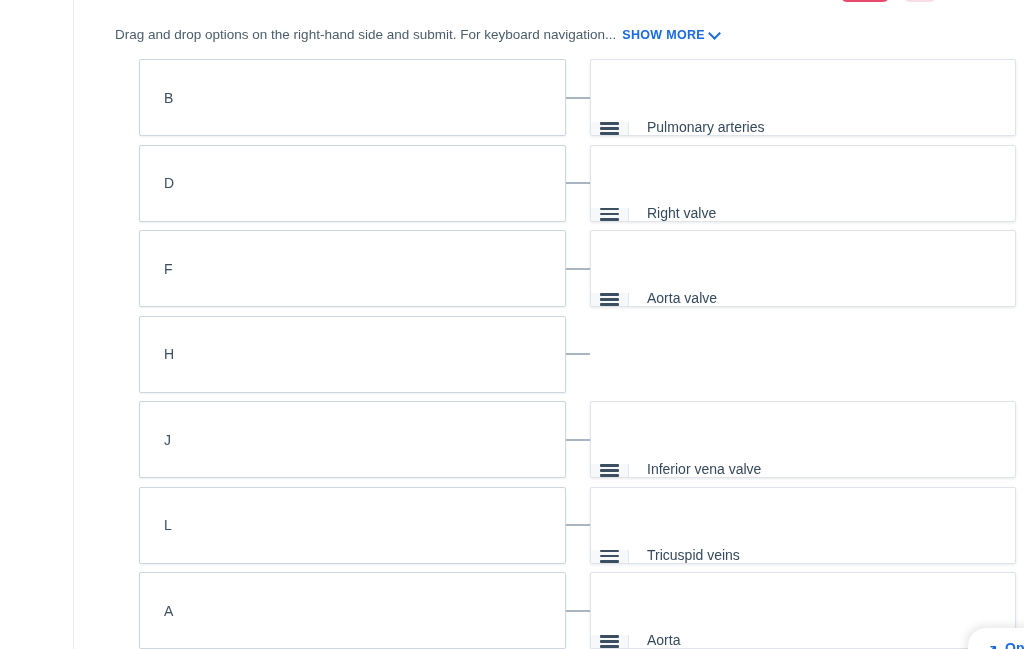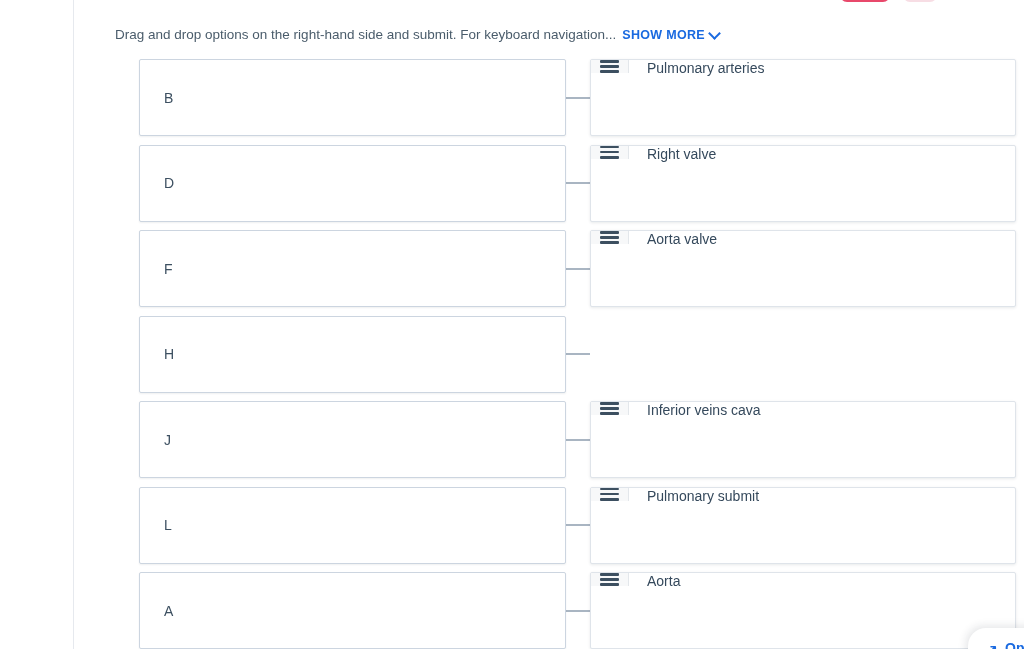--- a/index.html
+++ b/index.html
@@ -140,21 +140,21 @@
   }
 
   .option-card {
     position: relative;
     width: 426px;
     background: #ffffff;
     border: 1px solid #dfe4ea;
     border-radius: 2px;
     box-shadow: 0 1px 3px rgba(31,45,61,.10);
     display: flex;
-    align-items: flex-start;
+    align-items: flex-end;
     overflow: hidden;
     cursor: grab;
   }
   .handle {
     width: 38px;
     flex: none;
     background: #f7f8f9;
     border-right: 1px solid #e3e7eb;
     display: flex;
     align-items: center;
@@ -297,38 +297,38 @@
         </div>
         <div class="connector"></div>
         <div class="option-card">
           <div class="handle">
             <span class="handle-bars">
                 <i></i>
                 <i></i>
                 <i></i>
               </span>
           </div>
-          <div class="option-label">Inferior veins cava</div>
+          <div class="option-label">Inferior vena valve</div>
         </div>
       </div>
 
       <div class="row">
         <div class="target-box">
           <span class="target-letter">L</span>
         </div>
         <div class="connector"></div>
         <div class="option-card">
           <div class="handle">
             <span class="handle-bars">
                 <i></i>
                 <i></i>
                 <i></i>
               </span>
           </div>
-          <div class="option-label">Pulmonary submit</div>
+          <div class="option-label">Tricuspid veins</div>
         </div>
       </div>
 
       <div class="row">
         <div class="target-box">
           <span class="target-letter">A</span>
         </div>
         <div class="connector"></div>
         <div class="option-card">
           <div class="handle">

